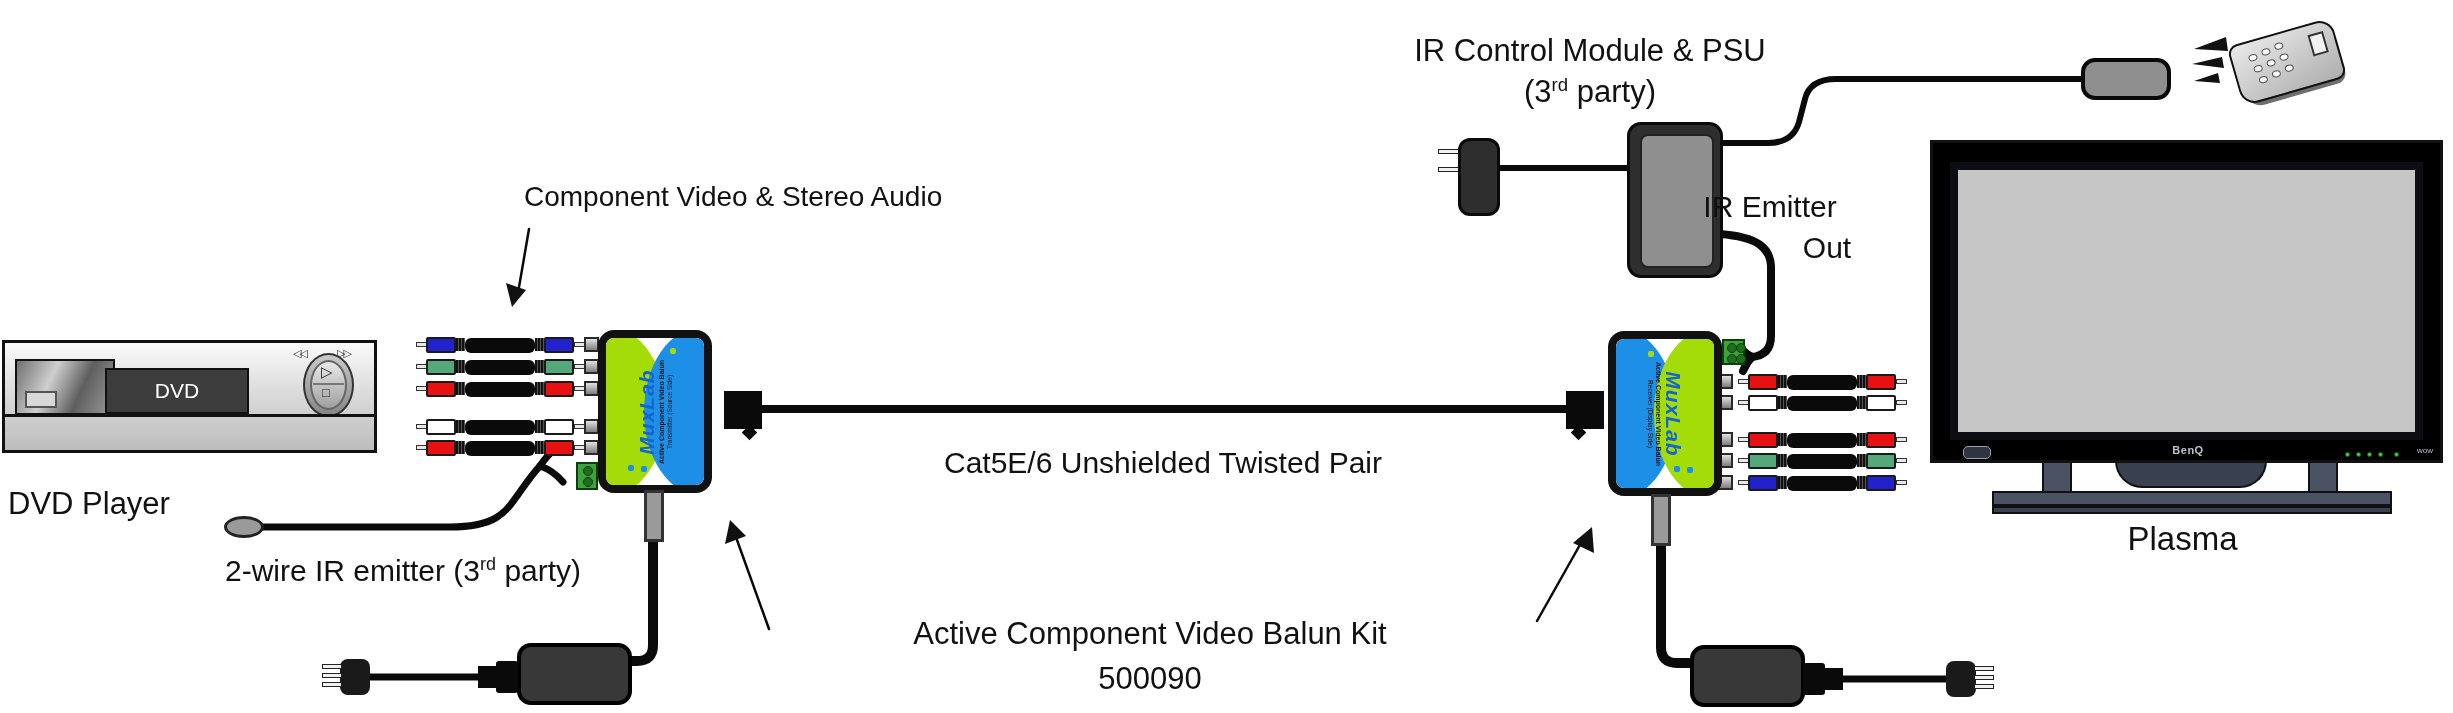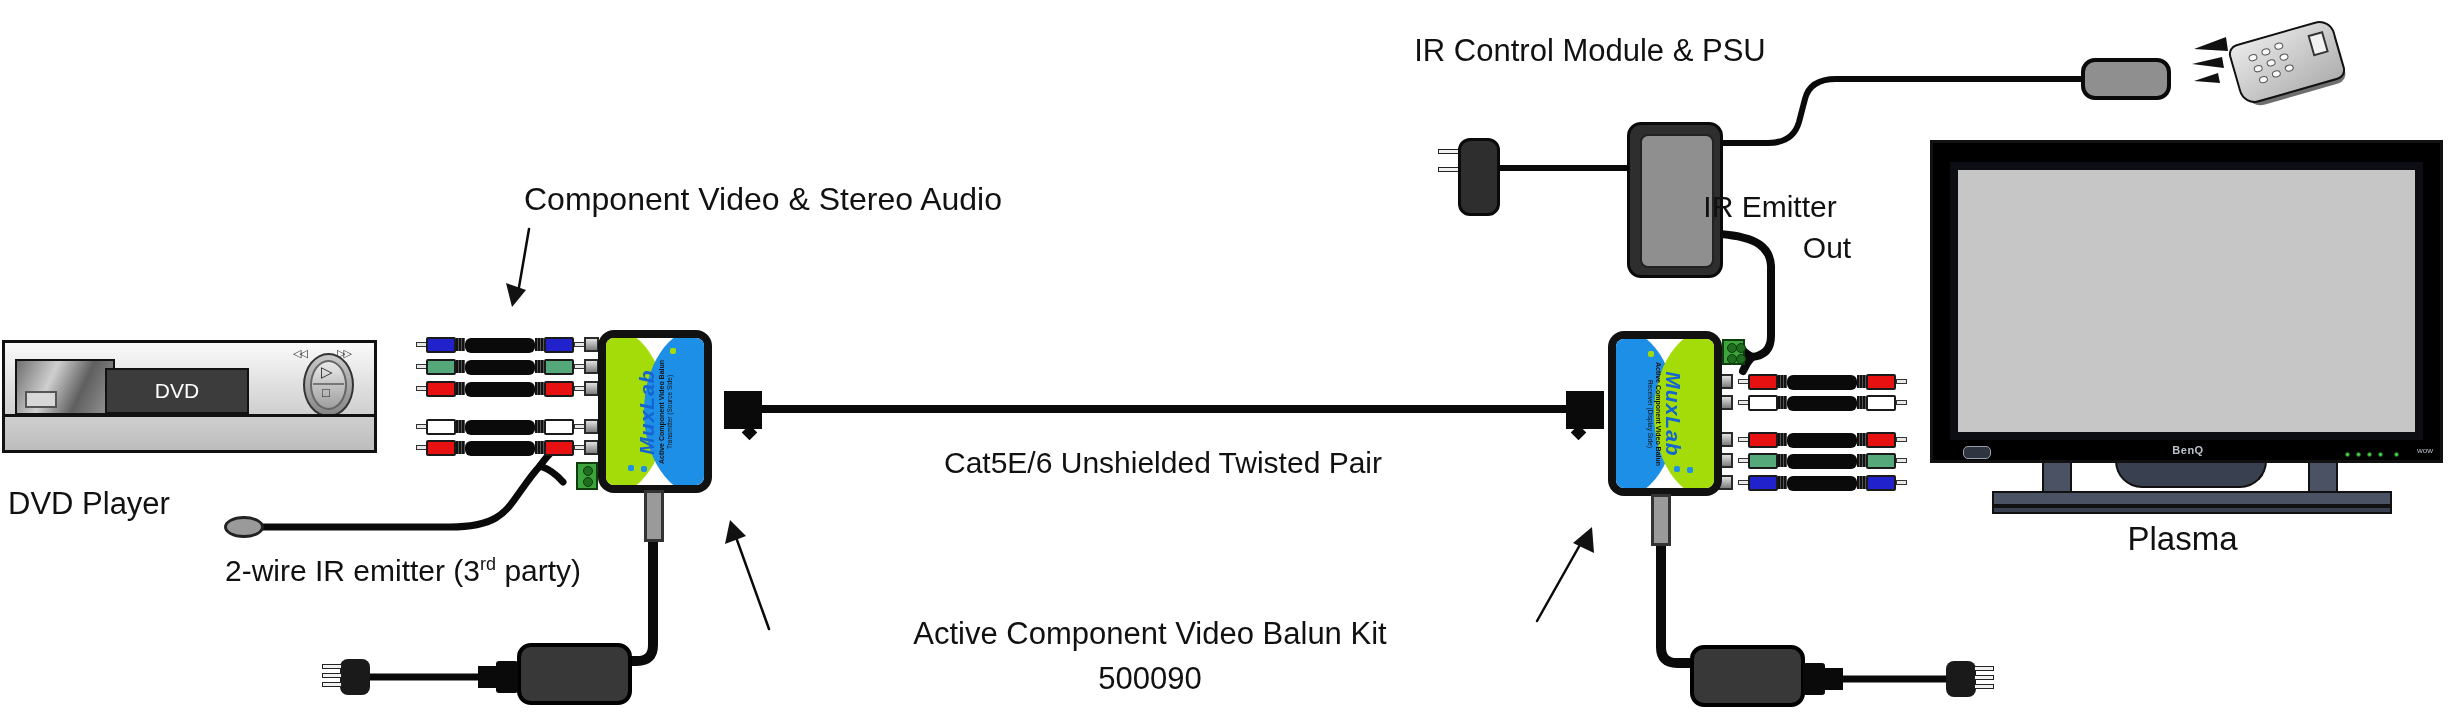--- a/index.html
+++ b/index.html
@@ -161,21 +161,21 @@
     </div>
     <div class="dvd-divider"></div>
   </div>
   <div class="lbl" style="left:8px;top:486px;font-size:31px;">DVD Player</div>
 
   <div class="ir-oval"></div>
   <div class="lbl" style="left:225px;top:554px;">
     <span>2-wire IR emitter (3</span><span class="sup">rd</span><span> party)</span>
   </div>
 
-  <div class="lbl" style="left:524px;top:181px;font-size:32px;">Component Video &amp; Stereo Audio</div>
+  <div class="lbl" style="left:524px;top:181px;font-size:28px;">Component Video &amp; Stereo Audio</div>
 
   <div class="cable" style="left:416px;top:337px;">
     <span class="pin p-l"></span>
       <span class="conn c-l" style="background-color: rgb(34, 34, 204);"></span>
       <span class="rib r-l"></span>
       <span class="body"></span>
       <span class="rib r-r"></span>
       <span class="conn c-r" style="background-color: rgb(34, 34, 204);"></span>
       <span class="pin p-r"></span>
   </div>
@@ -262,20 +262,23 @@
   <div class="cat5-tab" style="left:744px;"></div>
   <div class="cat5-line"></div>
   <div class="cat5-plug" style="left:1566px;"></div>
   <div class="cat5-tab" style="left:1573px;"></div>
   <div class="lbl ctr" style="left:863px;top:446px;width:600px;">Cat5E/6 Unshielded Twisted Pair</div>
 
   <div class="lbl ctr" style="left:850px;top:616px;width:600px;font-size:31px;">Active Component Video Balun Kit</div>
   <div class="lbl ctr" style="left:850px;top:661px;width:600px;font-size:31px;">500090</div>
 
   <div class="lbl ctr" style="left:1390px;top:33px;width:400px;font-size:31px;">IR Control Module &amp; PSU</div>
+  <div class="lbl ctr" style="left:1390px;top:74px;width:400px;font-size:31px;">
+    <span>(3</span><span class="sup">rd</span><span> party)</span>
+  </div>
 
   <div class="prong" style="left:1438px;top:149px;width:22px;"></div>
   <div class="prong" style="left:1438px;top:167px;width:22px;"></div>
   <div class="ir-plug"></div>
   <div class="ir-module">
     <div class="ir-module-in"></div>
   </div>
 
   <div class="ir-sensor"></div>
 

